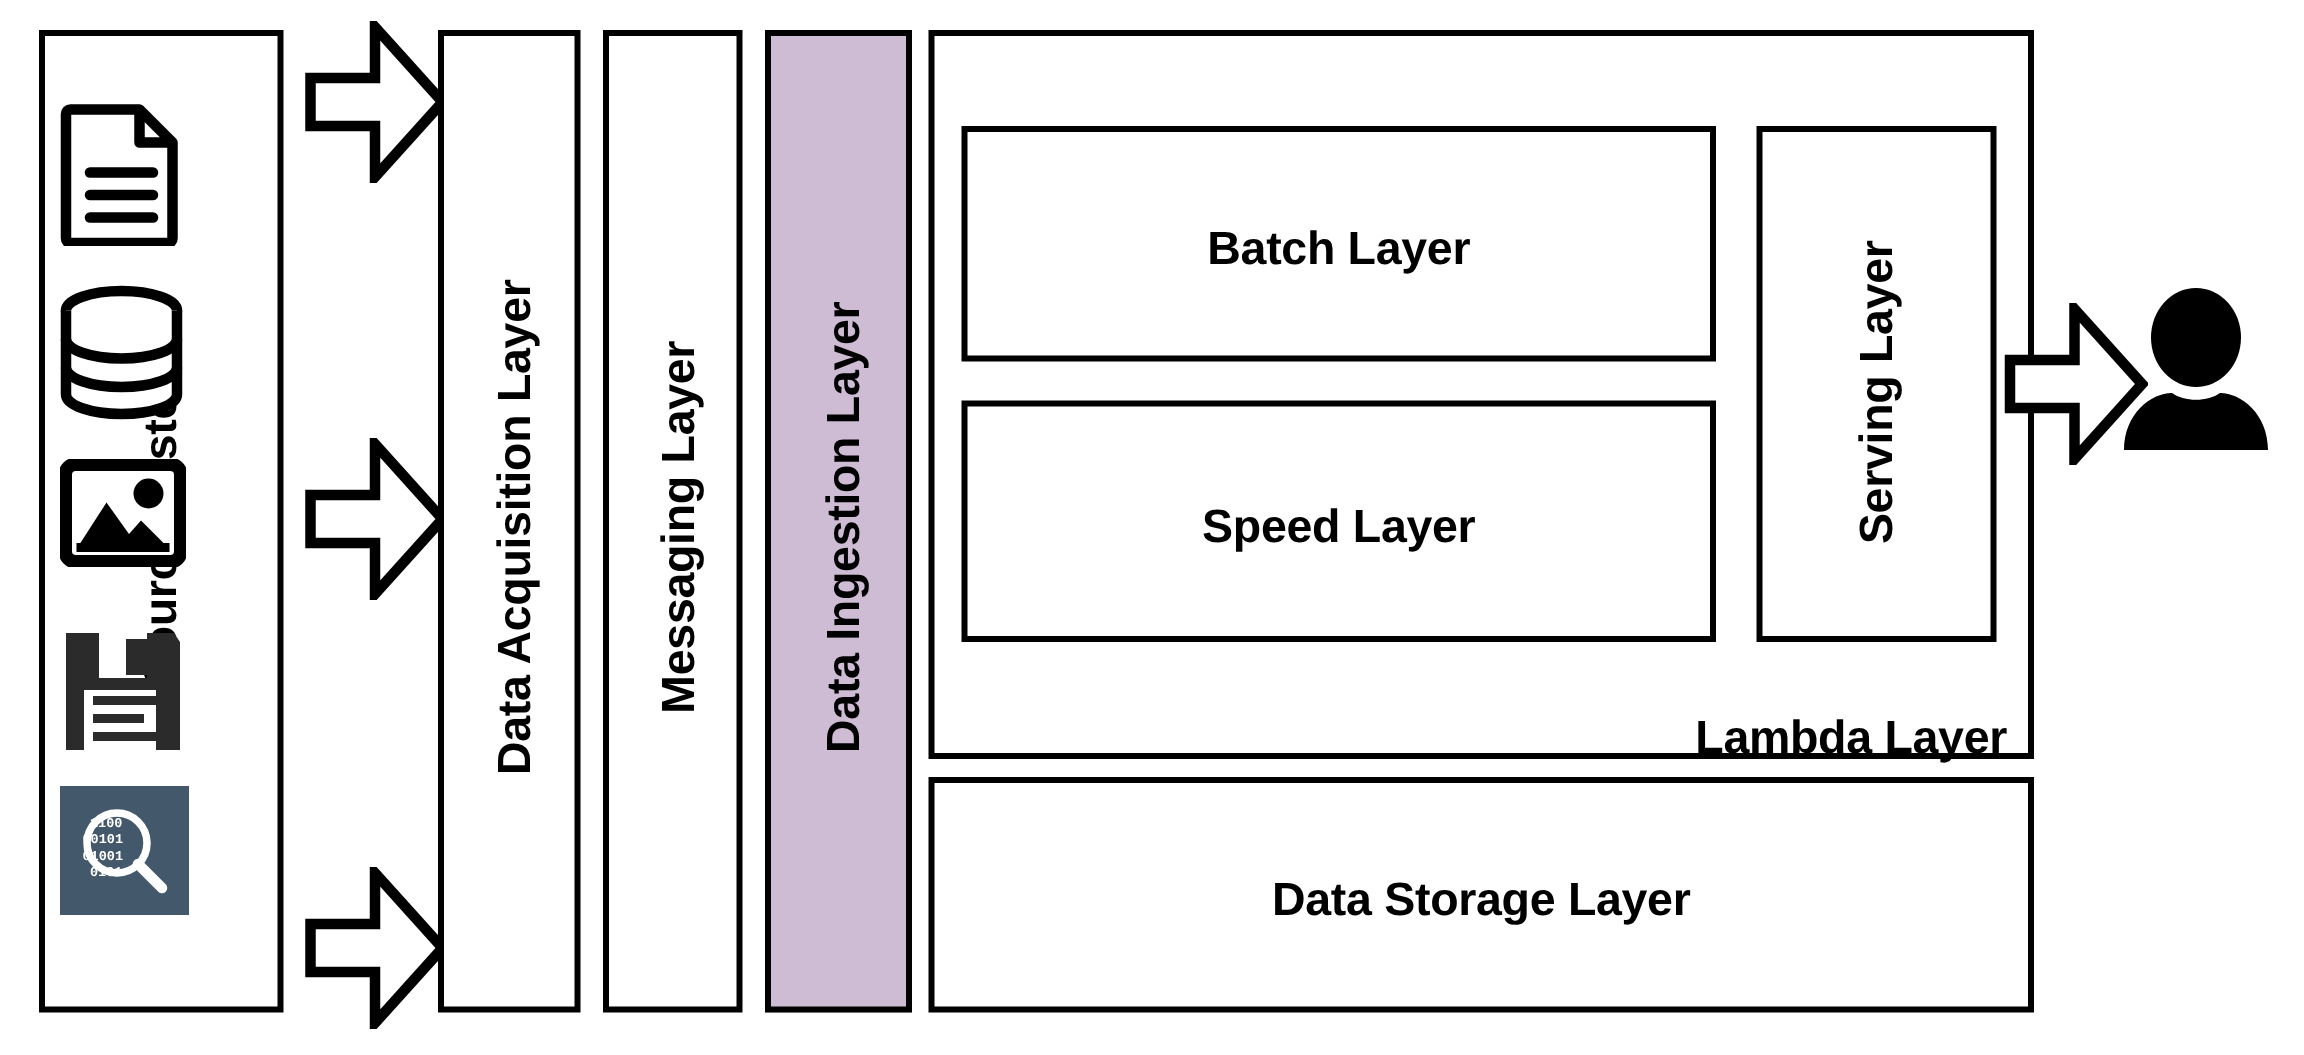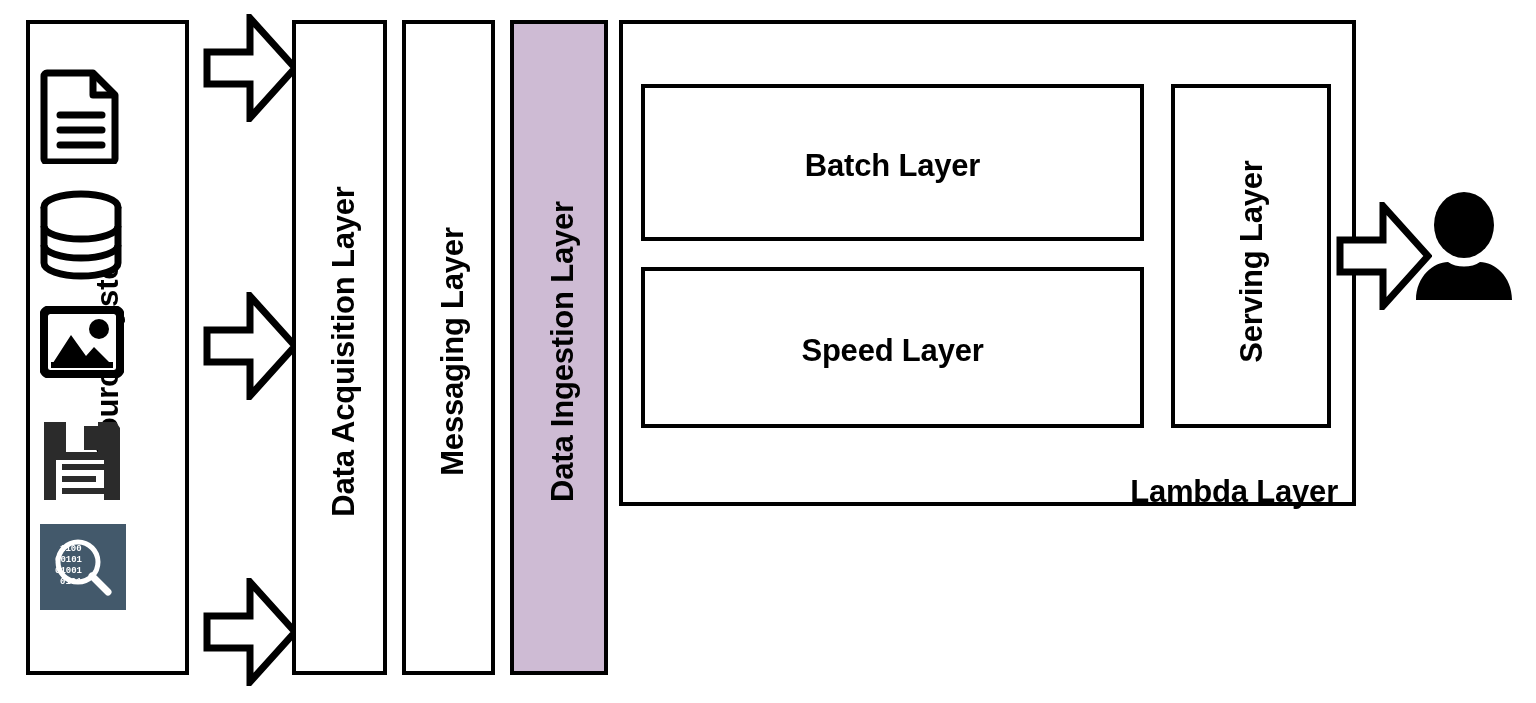--- a/index.html
+++ b/index.html
@@ -169,20 +169,23 @@
   </div>
 
   <div class="box" id="batch-box">
     <div class="lbl inner-label ctr" style="top:62px;">Batch Layer</div>
   </div>
 
   <div class="box" id="serving-box">
     <div class="lbl vert inner-label" style="left:-94px; top:158px; width:340px; text-align:center;">Serving Layer</div>
   </div>
 
+  <div class="box" id="storage-box">
+    <div class="lbl inner-label ctr" style="top:62px;">Data Storage Layer</div>
+  </div>
 
   <div class="arrow" style="left:1336px; top:202px;">
     <svg width="96" height="108" viewBox="0 0 96 108">
       <path d="M4 38 H47 V4 L92 54 L47 104 V70 H4 Z" fill="#ffffff" stroke="#000000" stroke-width="7" stroke-linejoin="miter"></path>
     </svg>
   </div>
 
   <div id="user-icon">
     <svg width="108" height="110" viewBox="0 0 108 110">
       <ellipse cx="54" cy="33" rx="30" ry="33" fill="#000000"></ellipse>

